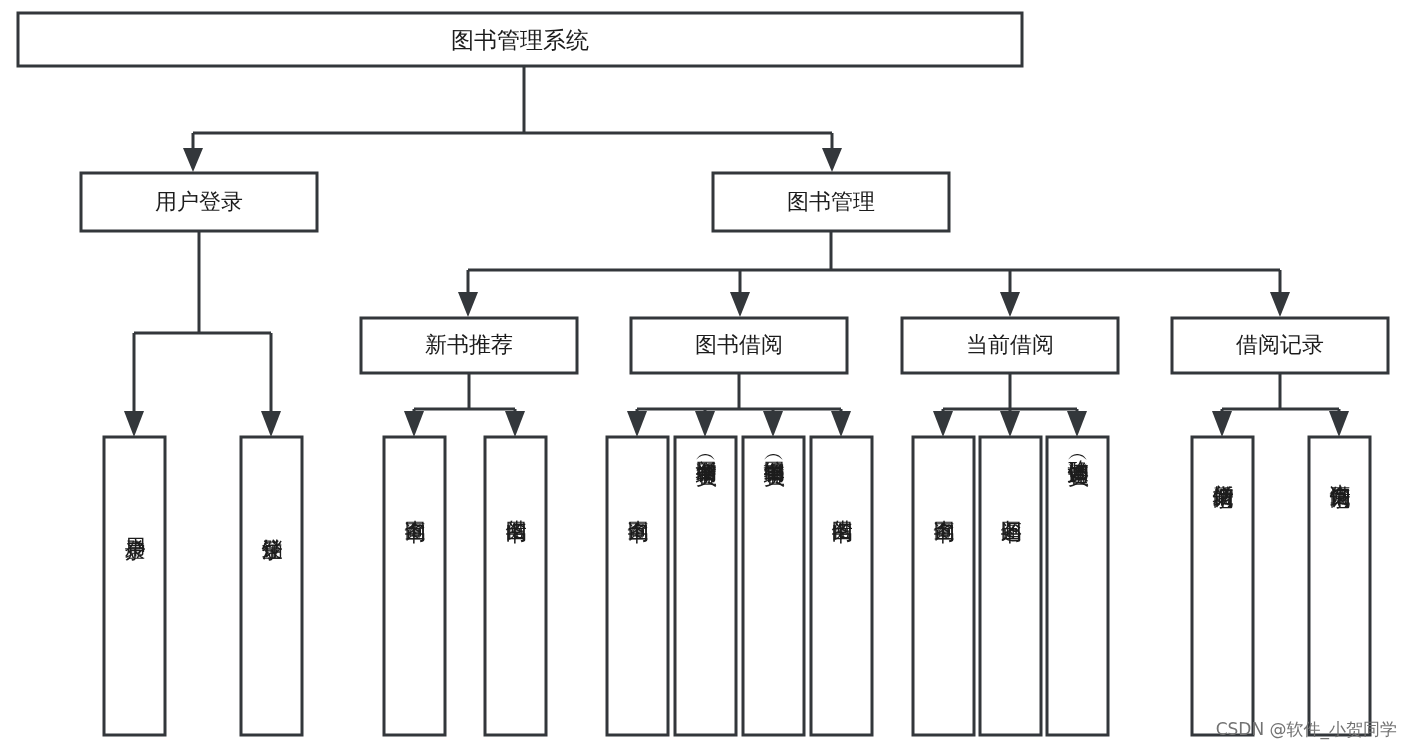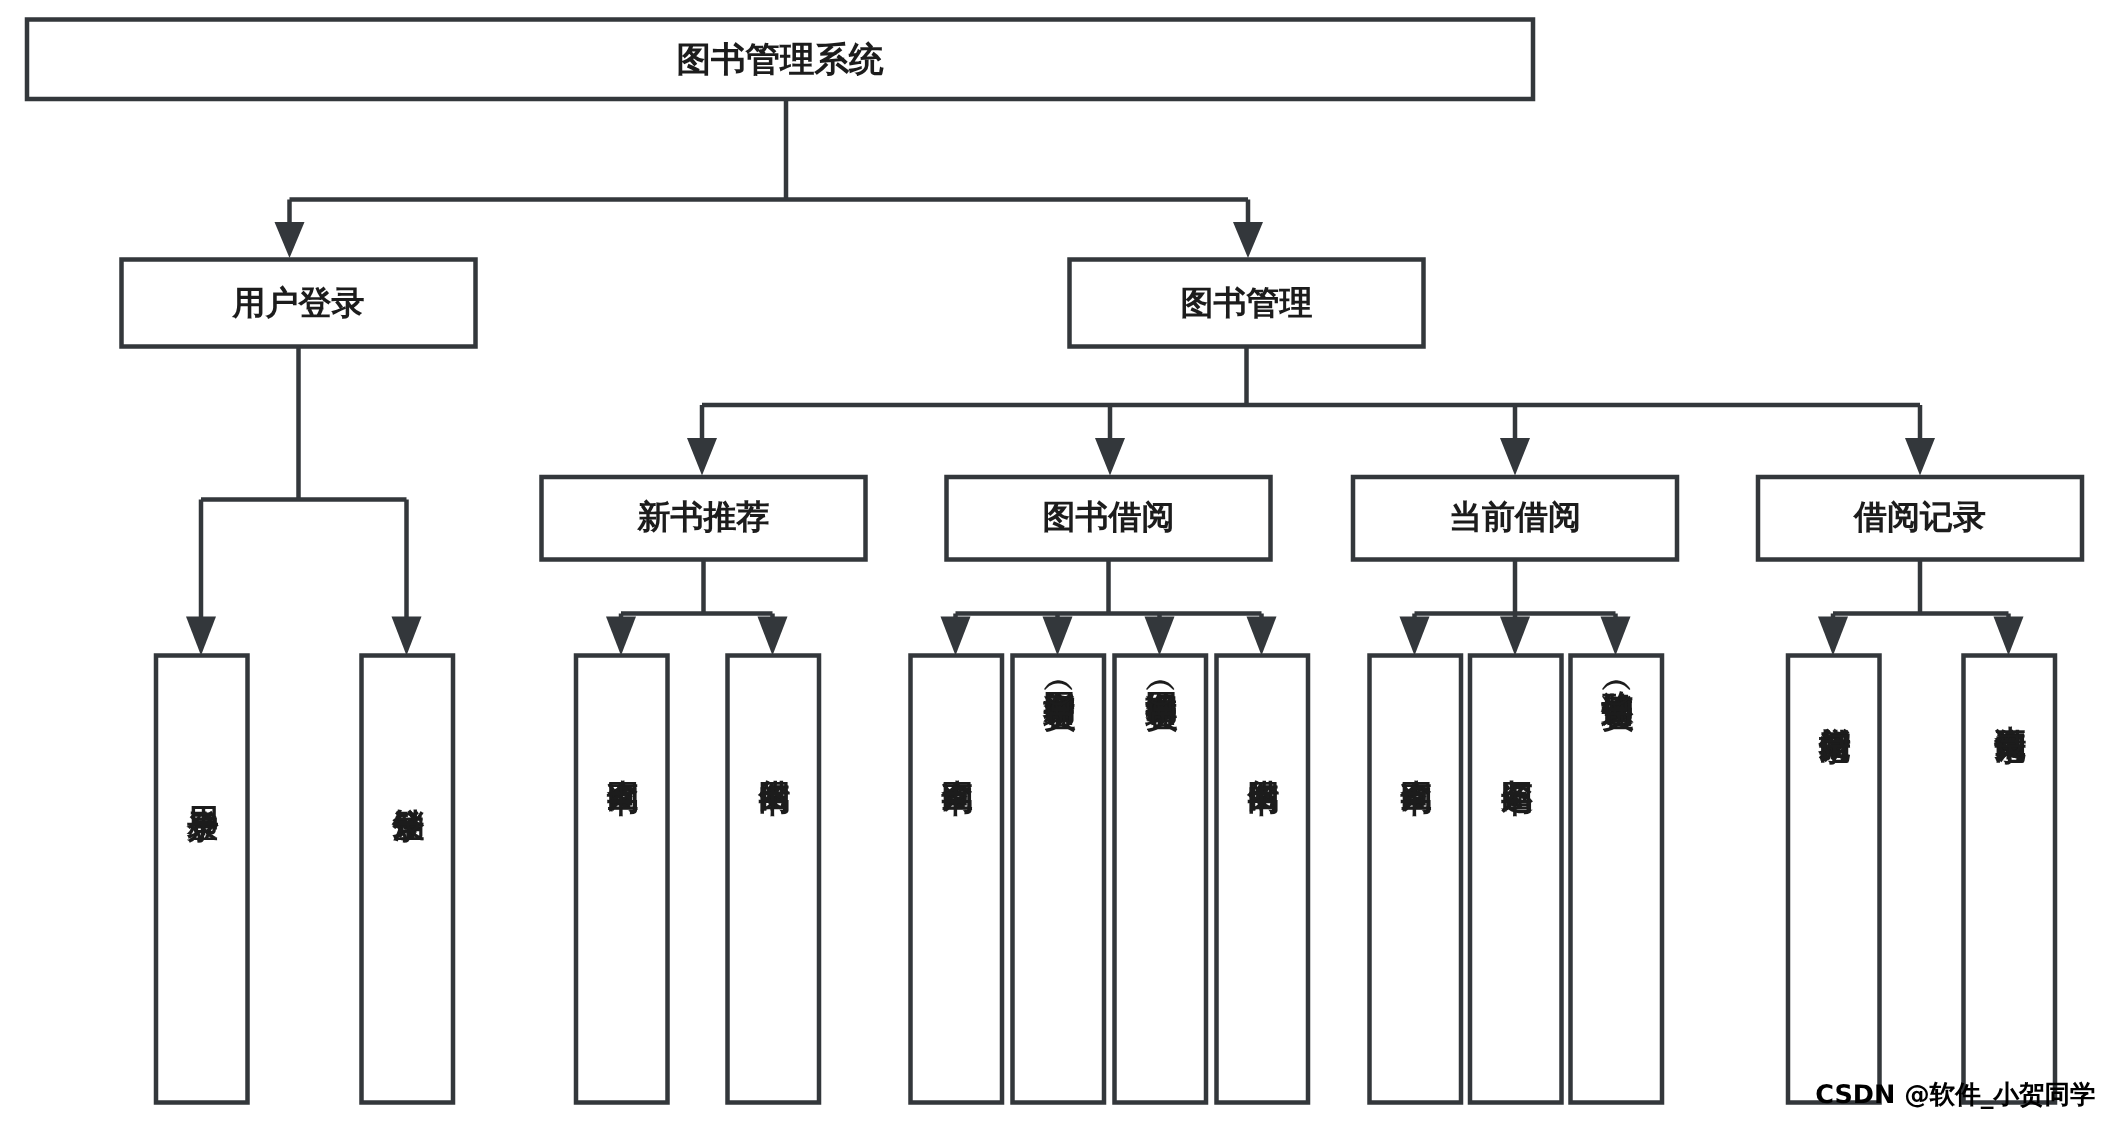--- a/index.html
+++ b/index.html
@@ -9,21 +9,20 @@
   }
   body {
     font-family: "DejaVu Sans", "Liberation Sans", sans-serif;
   }
   #canvas {
     position: relative;
     width: 1405px;
     height: 747px;
     background: #ffffff;
     overflow: hidden;
-    font-weight: bold;
   }
   svg.diagram {
     position: absolute;
     left: 0;
     top: 0;
     width: 1405px;
     height: 747px;
   }
   .node-box {
     fill: #ffffff;
@@ -70,21 +69,21 @@
     color: #1c1c1c;
     letter-spacing: 1px;
     white-space: nowrap;
   }
   .watermark {
     position: absolute;
     right: 8px;
     bottom: 6px;
     font-family: "DejaVu Sans", "Liberation Sans", sans-serif;
     font-size: 17px;
-    color: #000000;
+    color: #737373;
     white-space: nowrap;
   }
 </style>
 </head>
 <body>
 
 <div id="canvas">
 
   <svg class="diagram" viewBox="0 0 1405 747">
 

